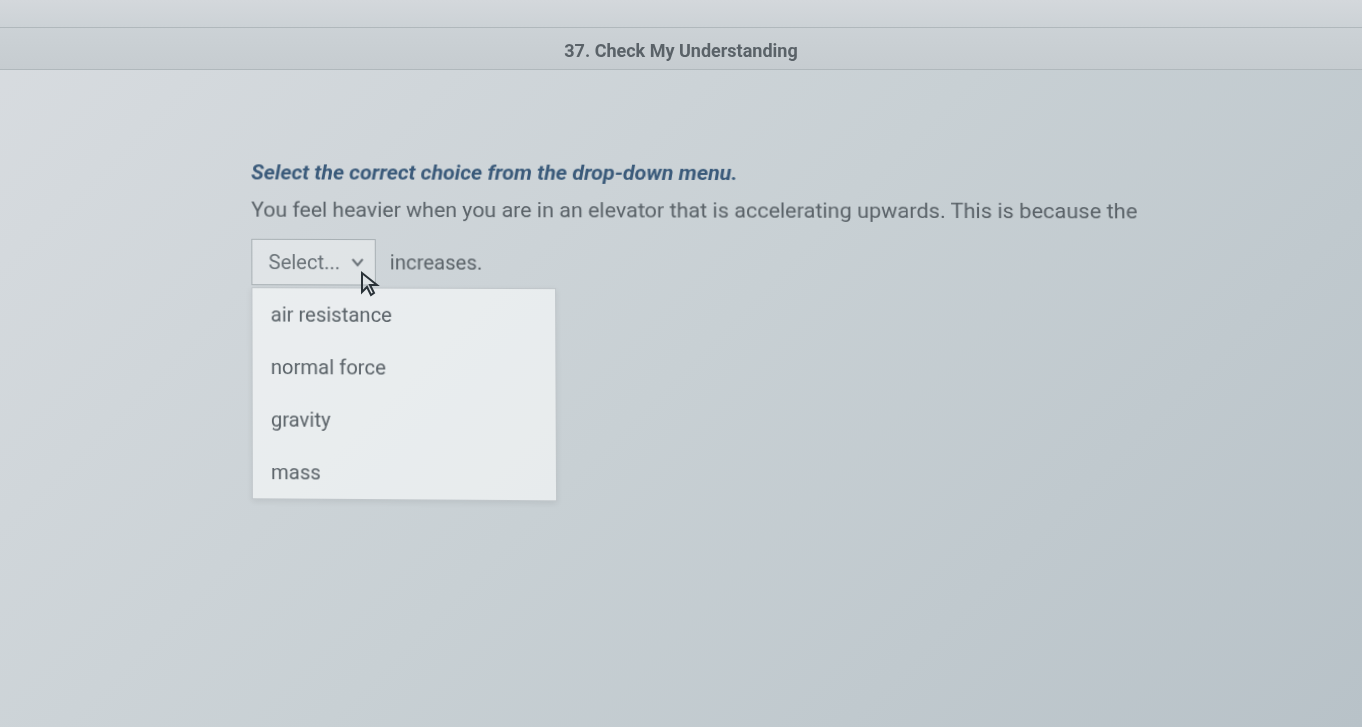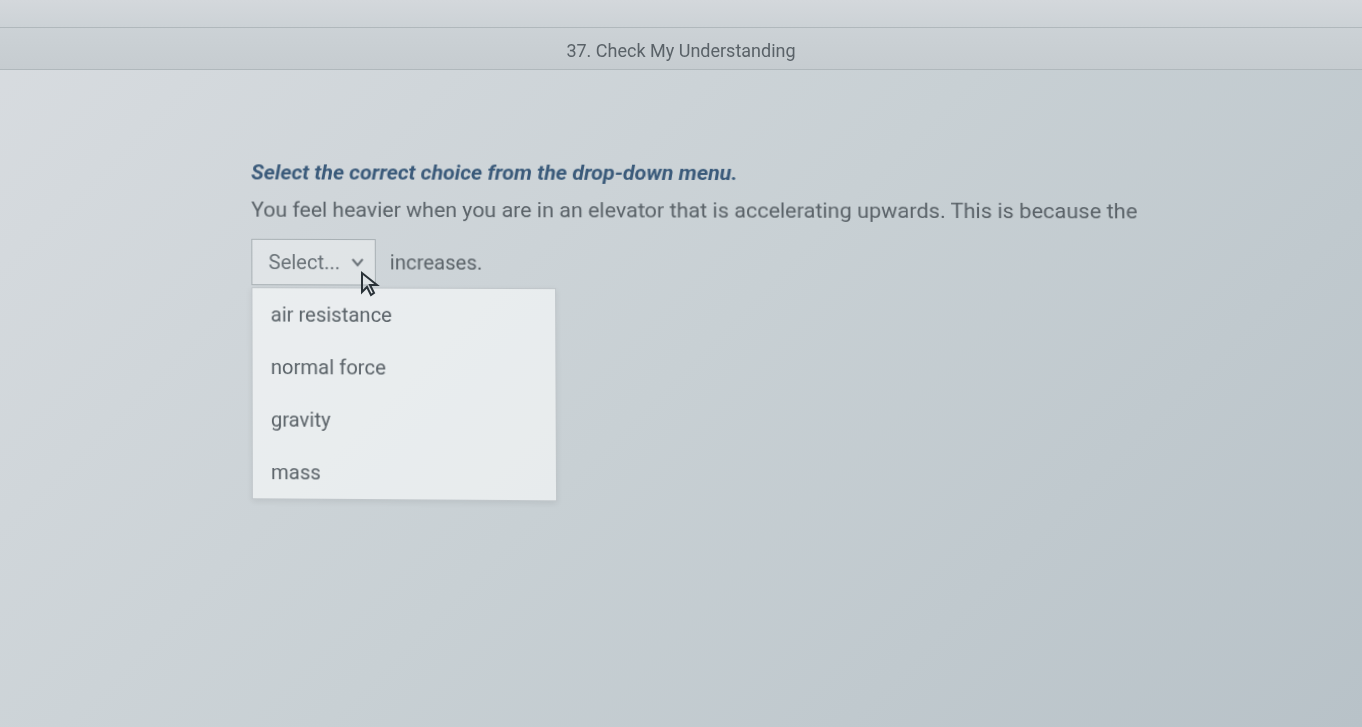--- a/index.html
+++ b/index.html
@@ -22,20 +22,21 @@
       background: linear-gradient(to bottom, #d4d8dc, #ccd2d6);
     }
     .title-section {
       text-align: center;
       padding: 12px 0 8px 0;
       font-size: 18px;
       color: #5a6268;
       border-bottom: 1px solid #b0b8bc;
       background: linear-gradient(to bottom, #ccd2d6, #c6ccd0);
       position: relative;
+      font-weight: bold;
     }
     .content {
       padding: 90px 40px 40px 250px;
       transform: perspective(2000px) rotateX(1deg) rotateY(-2deg);
       transform-origin: top left;
     }
     .instruction {
       font-size: 21px;
       font-weight: 700;
       font-style: italic;

